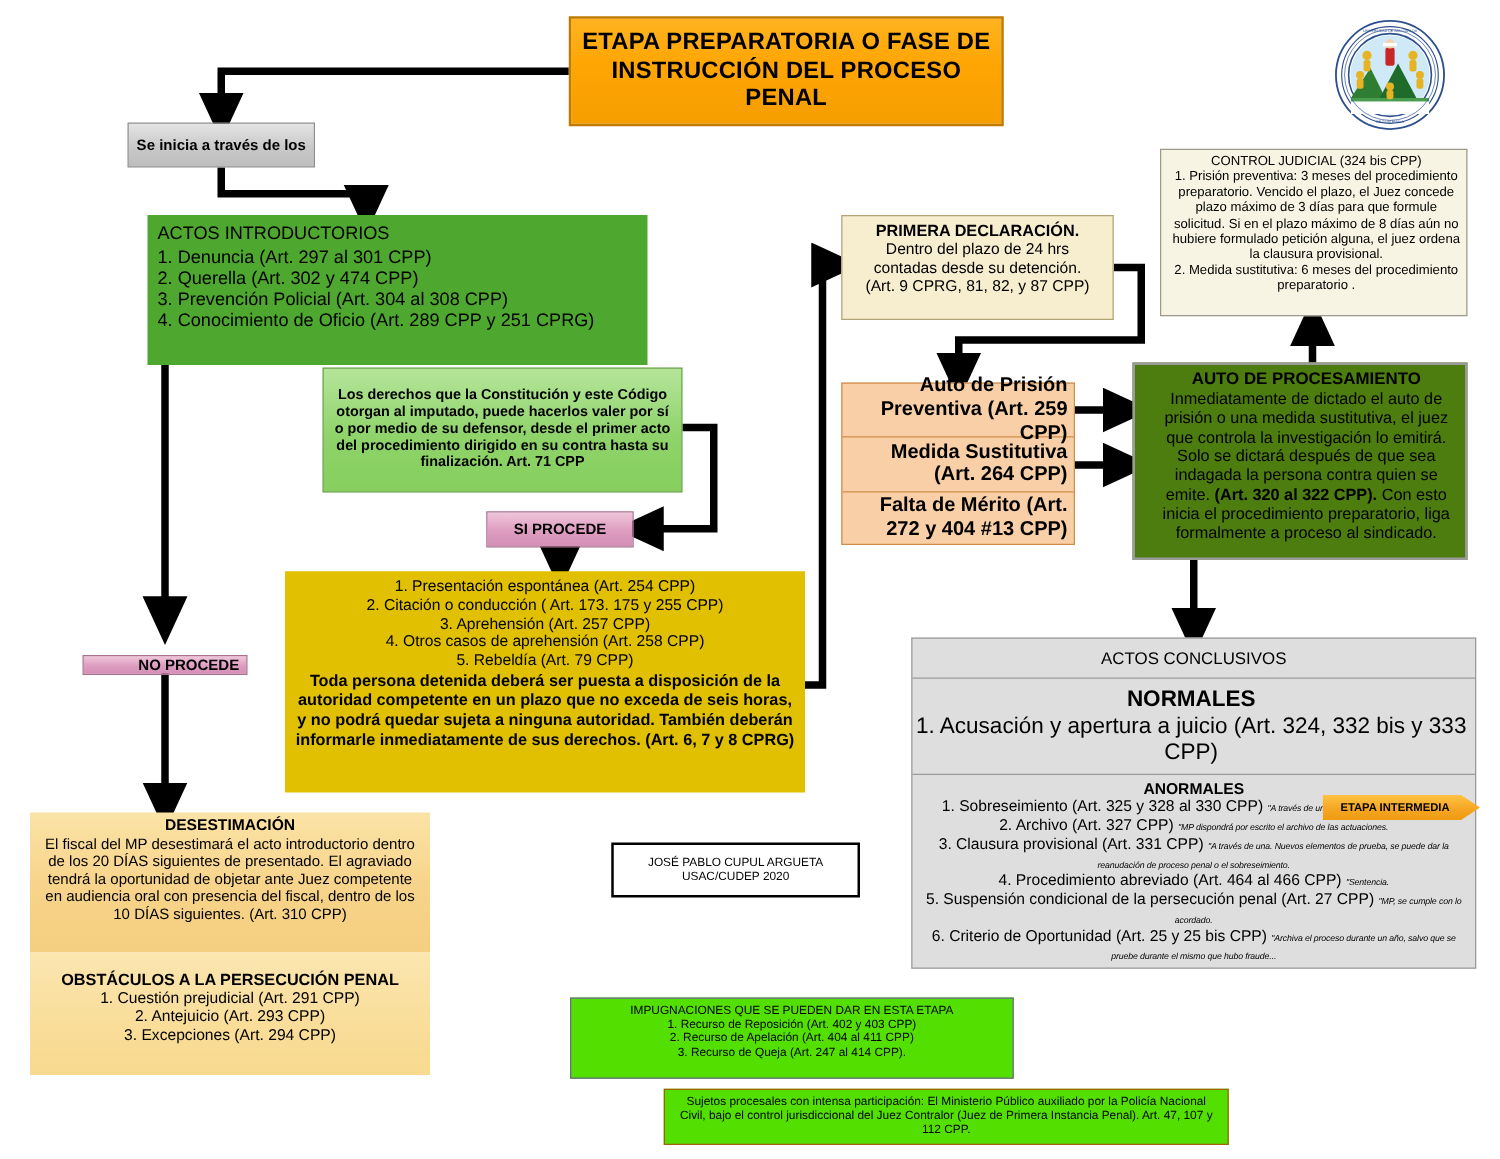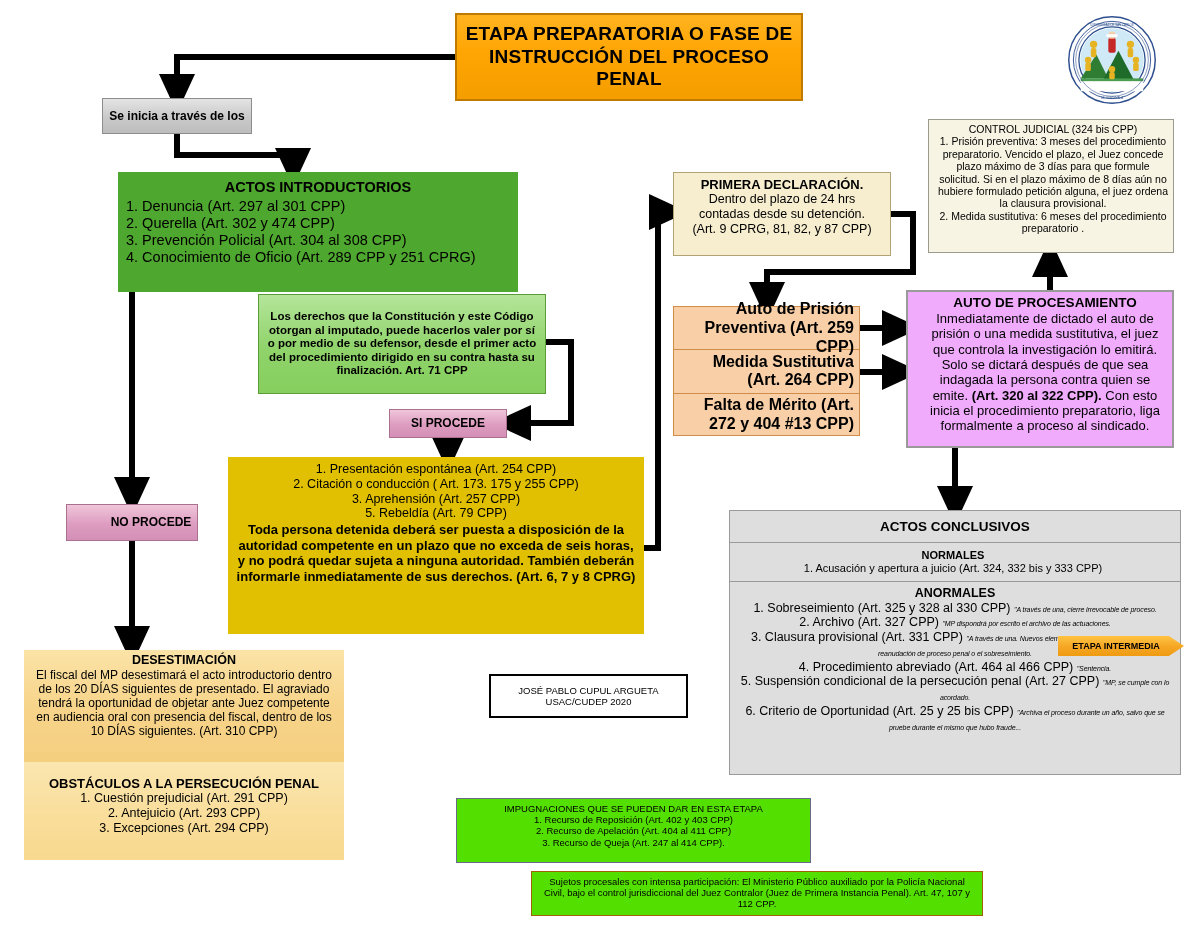--- a/index.html
+++ b/index.html
@@ -59,41 +59,41 @@
   }
 
   
   #actos-intro {
     left: 118px; top: 172px; width: 400px; height: 120px;
     background: #4ea72e;
     font-size: 14.5px;
     padding: 7px 8px 0 8px;
     text-align: left;
   }
-  #actos-intro .hd { text-align: center; font-weight: bold; font-size: 14.5px; margin-bottom: 2px;}
+  #actos-intro .hd { font-weight: normal; font-size: 14.5px; margin-bottom: 2px;}
 
   
   #derechos-box {
     left: 258px; top: 294px; width: 288px; height: 100px;
     background: linear-gradient(180deg,#b5e59a 0%,#8fd36a 55%,#86cf5e 100%);
     border: 1px solid #5a9c38;
     font-size: 11.5px; font-weight: bold;
     display: flex; align-items: center; justify-content: center;
     padding: 3px 7px;
   }
 
   
   .chip {
     background: linear-gradient(180deg,#f0c6da 0%,#dd9cc0 55%,#d48fb6 100%);
     border: 1px solid #a9708f;
     font-size: 12px; font-weight: bold;
     display: flex; align-items: center; justify-content: center;
   }
   #si-procede { left: 389px; top: 409px; width: 118px; height: 29px; }
-  #no-procede { left: 66px;  top: 504px; width: 132px; height: 37px; padding-left: 38px; }
+  #no-procede { left: 66px;  top: 524px; width: 132px; height: 16px; padding-left: 38px; }
 
   
   #yellow-box {
     left: 228px; top: 457px; width: 416px; height: 177px;
     background: #e0c000;
     font-size: 12.5px;
     padding: 5px 7px 0 7px;
   }
   #yellow-box .strong { font-weight: bold; font-size: 13px; line-height: 1.2; display:block; margin-top:1px;}
 
@@ -145,37 +145,37 @@
     left: 928px; top: 119px; width: 246px; height: 134px;
     background: #f7f4e3;
     border: 1px solid #9b9b8d;
     font-size: 10.5px;
     padding: 3px 2px 0 6px;
   }
 
   
   #auto-box {
     left: 906px; top: 290px; width: 268px; height: 158px;
-    background: #f0abfc;
+    background: #4d7c0f;
     border: 2px solid #9a9a9a;
     font-size: 13px;
     padding: 3px 6px 0 16px;
   }
   #auto-box .hd { font-weight: bold; font-size: 13.5px; }
 
   
   #conclusivos {
     left: 729px; top: 510px; width: 452px; height: 265px;
     background: #dedede;
     border: 1px solid #9a9a9a;
   }
   #conclusivos .sec { border-bottom: 1px solid #9a9a9a; box-sizing: border-box; }
   #conclusivos .hd { font-weight: bold; text-align: center; }
-  #cc-title { height: 32px; display:flex; align-items:center; justify-content:center; font-size: 13.5px; font-weight: bold;}
-  #cc-normales { padding: 6px 6px 6px 2px; font-size: 11px; text-align:center; }
+  #cc-title { height: 32px; display:flex; align-items:center; justify-content:center; font-size: 13.5px; font-weight: normal;}
+  #cc-normales { padding: 6px 6px 6px 2px; font-size: 18px; text-align:center; }
   #cc-anormales { padding: 4px 6px 0 6px; font-size: 12.5px; text-align:center; }
   .micro { font-size: 7px; font-style: italic; letter-spacing: -0.1px; }
 
   
   #etapa-intermedia {
     left: 1058px; top: 588px; width: 126px; height: 20px;
     font-size: 9px; font-weight: bold;
     display:flex; align-items:center; justify-content:center;
     color:#000;
     background: linear-gradient(180deg,#ffc343 0%,#f5a623 55%,#ef9b12 100%);
@@ -316,20 +316,21 @@
     <span>SI PROCEDE</span>
   </div>
   <div class="node chip" id="no-procede">
     <span>NO PROCEDE</span>
   </div>
 
   <div class="node" id="yellow-box">
     <div>1. Presentación espontánea (Art. 254 CPP)</div>
     <div>2. Citación o conducción  ( Art. 173. 175 y  255 CPP)</div>
     <div>3. Aprehensión (Art. 257 CPP)</div>
+    <div>4. Otros casos de aprehensión (Art. 258 CPP)</div>
     <div>5. Rebeldía (Art. 79 CPP)</div>
     <span class="strong">Toda persona detenida deberá ser puesta a disposición de la autoridad competente en un plazo que no exceda de seis horas, y no podrá quedar sujeta a ninguna autoridad. También deberán informarle inmediatamente de sus derechos. (Art. 6, 7 y 8 CPRG)</span>
   </div>
 
   <div class="node" id="desest-box">
     <div class="hd">DESESTIMACIÓN</div>
     <div>El fiscal del MP desestimará el acto introductorio dentro de los 20 DÍAS siguientes de presentado. El agraviado tendrá la oportunidad de objetar ante Juez competente en audiencia oral con presencia del fiscal, dentro de los 10 DÍAS siguientes. (Art. 310 CPP)</div>
   </div>
 
   <div class="node" id="obstaculos-box">

